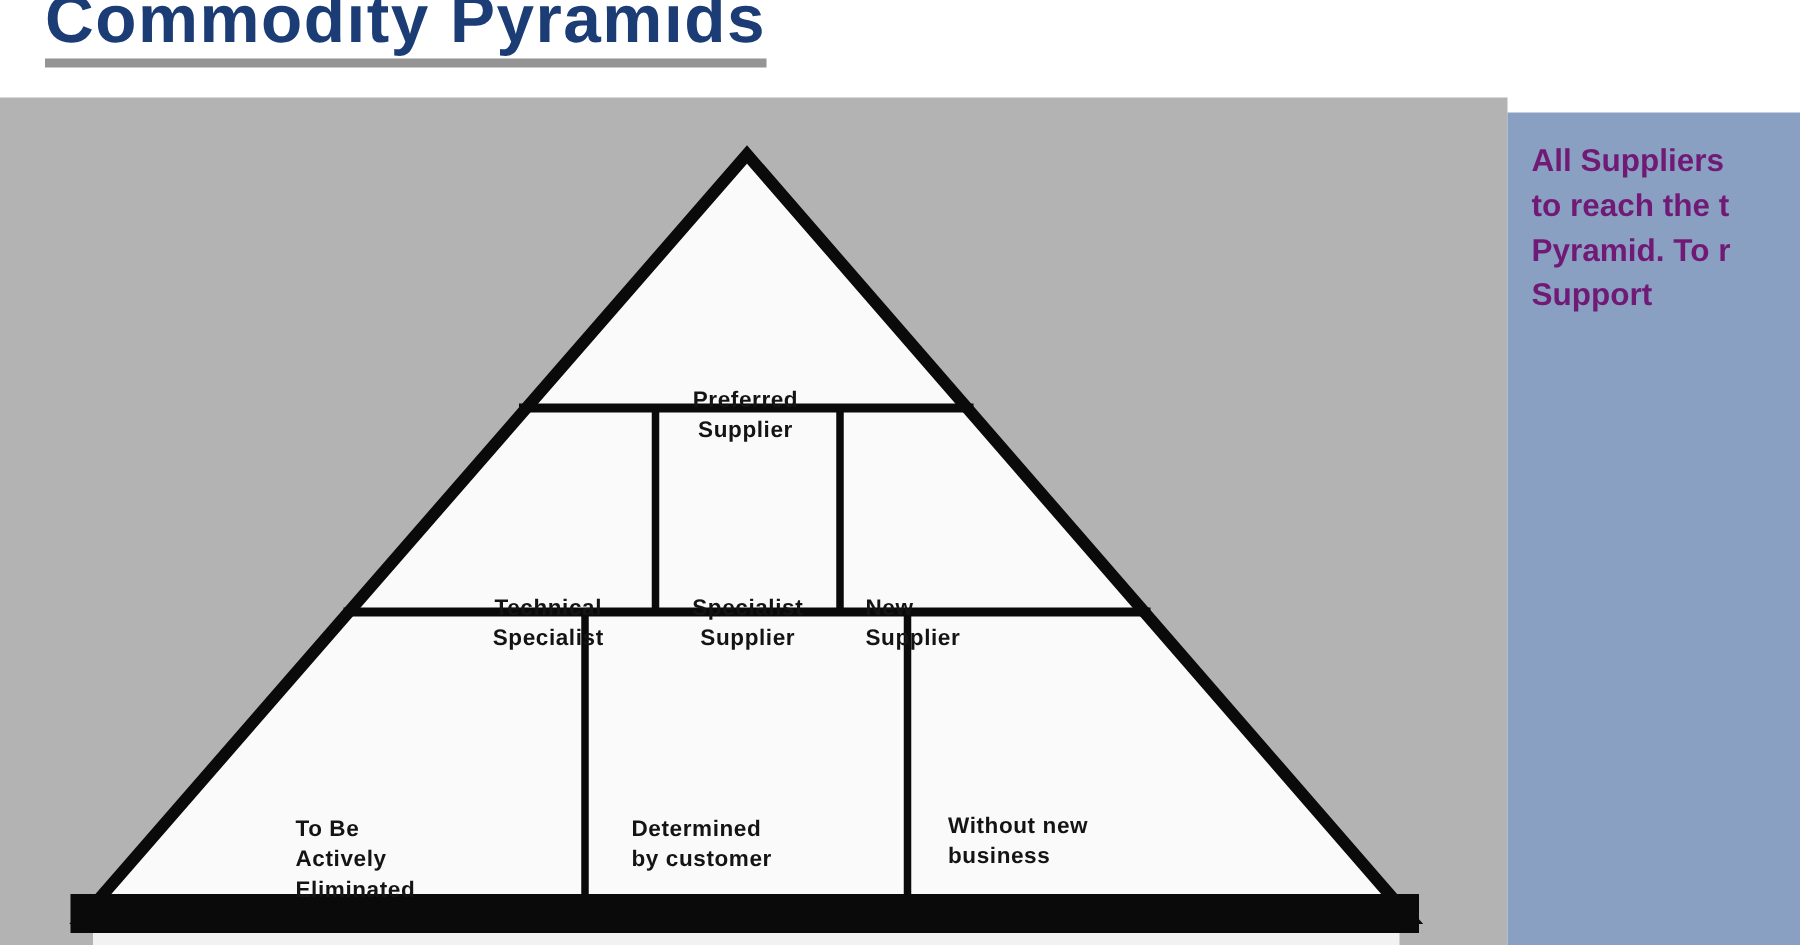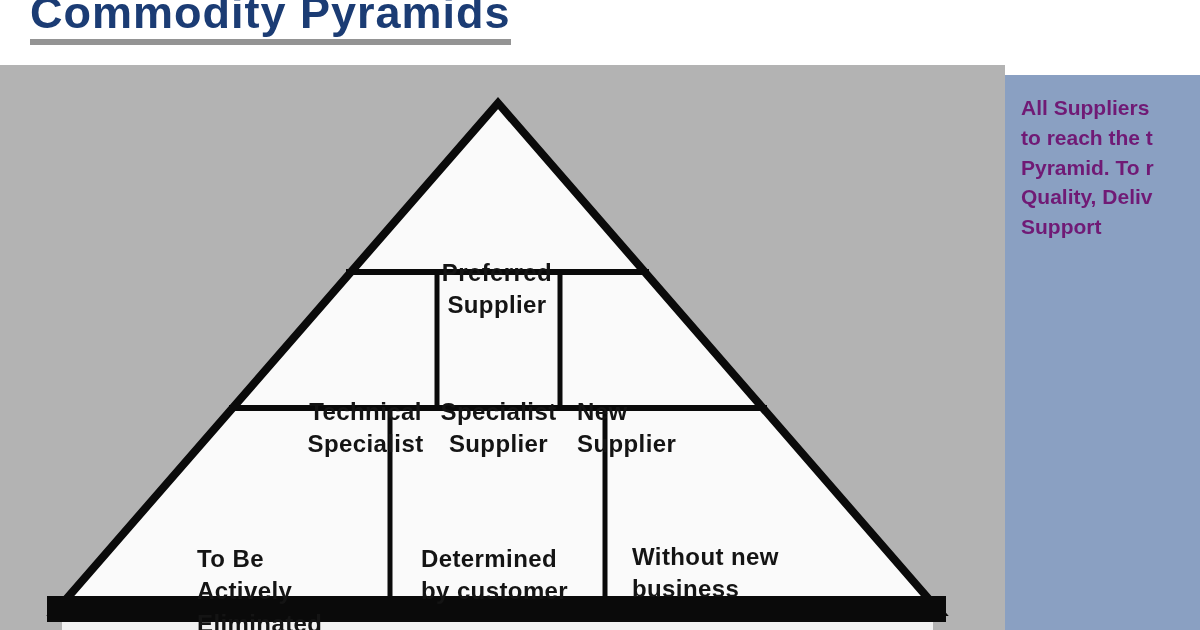--- a/index.html
+++ b/index.html
@@ -50,21 +50,21 @@
     left: 0; top: 0;
     width: 1005px;
     height: 565px;
   }
   
   .pyr-label {
     position: absolute;
     white-space: pre-line;
     font-weight: bold;
     color: #141414;
-    font-size: 24px;
+    font-size: 15px;
     line-height: 1.35;
     letter-spacing: 0.4px;
   }
   .lbl-top        { left: 417px; top: 192px; width: 160px; text-align: center; }
   .lbl-mid-1      { left: 298px; top: 331px; width: 135px; text-align: center; }
   .lbl-mid-2      { left: 440px; top: 331px; width: 117px; text-align: center; }
   .lbl-mid-3      { left: 577px; top: 331px; width: 120px; text-align: left; }
   .lbl-bot-1      { left: 197px; top: 478px; width: 165px; text-align: left; }
   .lbl-bot-2      { left: 421px; top: 478px; width: 175px; text-align: left; }
   .lbl-bot-3      { left: 632px; top: 476px; width: 175px; text-align: left; }
@@ -136,18 +136,17 @@
 by customer</div>
     <div class="pyr-label lbl-bot-3">Without new
 business</div>
   </div>
 
   <div class="side-panel">
     <div class="side-note">
       <div class="side-note-line">All Suppliers</div>
       <div class="side-note-line">to reach the t</div>
       <div class="side-note-line">Pyramid. To r</div>
-      <div class="side-note-line">Quality, Deliv</div>
       <div class="side-note-line">Support</div>
     </div>
   </div>
 
 </div>
 
 </body></html>

